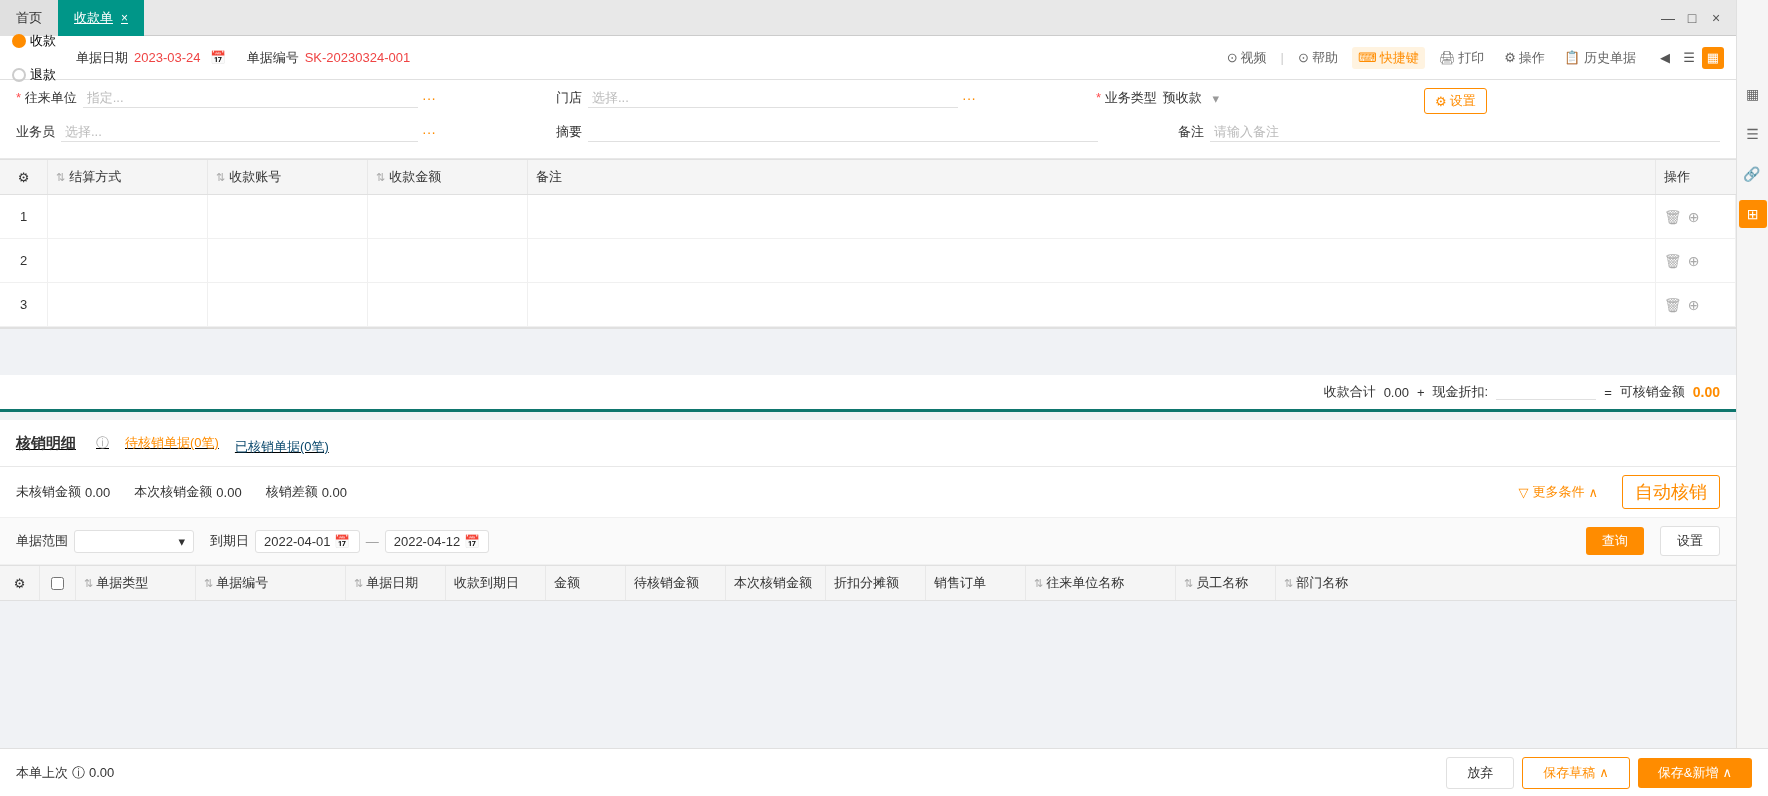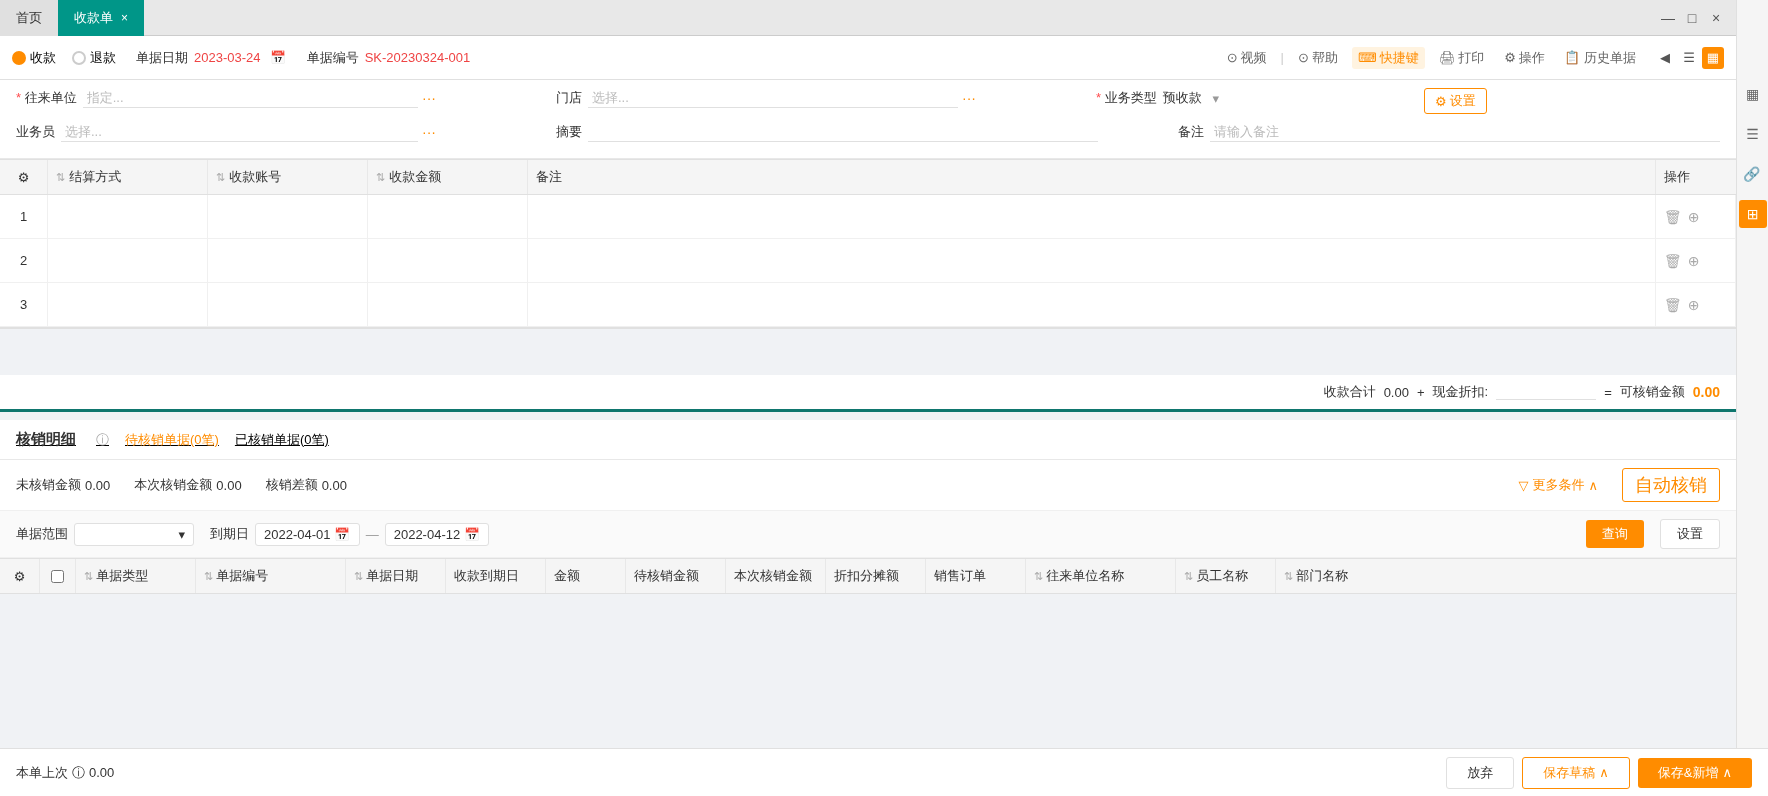--- a/index.html
+++ b/index.html
@@ -17,20 +17,21 @@
       padding: 0 16px;
       height: 36px;
       cursor: pointer;
       font-size: 13px;
       color: #333;
       background: #e0e0e0;
     }
     .tab-item.active {
       background: #009688;
       color: #fff;
+      text-decoration: underline;
     }
     .tab-close {
       margin-left: 8px;
       font-size: 12px;
       cursor: pointer;
     }
     .tab-spacer { flex: 1; }
     .window-controls {
       display: flex; align-items: center; gap: 8px;
       padding-right: 12px;
@@ -42,21 +43,21 @@
     }
 
     
     .toolbar {
       display: flex; align-items: center;
       background: #fff;
       padding: 6px 12px;
       border-bottom: 1px solid #e0e0e0;
       height: 44px;
     }
-    .radio-group { display: flex; align-items: center; gap: 16px; margin-right: 20px; }
+    .radio-group { display: flex; align-items: center; gap: 16px; margin-right: 20px; flex-direction: column; }
     .radio-item { display: flex; align-items: center; gap: 4px; cursor: pointer; }
     .radio-dot {
       width: 14px; height: 14px; border-radius: 50%;
       border: 2px solid #ccc;
     }
     .radio-dot.checked { border-color: #ff8c00; background: #ff8c00; }
     .toolbar-field { display: flex; align-items: center; gap: 6px; margin-right: 20px; }
     .toolbar-label { color: #333; font-size: 13px; }
     .toolbar-value { color: #ef4444; font-size: 13px; font-weight: 500; }
     .toolbar-spacer { flex: 1; }
@@ -190,21 +191,21 @@
       padding: 10px 16px;
       border-bottom: 1px solid #e8e8e8;
       gap: 16px;
       text-decoration: underline;
     }
     .section-title { font-size: 15px; font-weight: bold; color: #333; }
     .section-info-icon { color: #aaa; cursor: pointer; margin-left: 4px; }
     .tab-link {
       color: #ff8c00; cursor: pointer; font-size: 13px;
     }
-    .tab-link-gray { color: #000000; cursor: pointer; font-size: 13px; }
+    .tab-link-gray { color: #0c4a6e; cursor: pointer; font-size: 13px; margin-top: 8px; }
 
     .stats-row {
       display: flex; align-items: center;
       padding: 8px 16px;
       gap: 24px;
       border-bottom: 1px solid #f0f0f0;
     }
     .stat-item { display: flex; align-items: center; gap: 4px; font-size: 13px; color: #333; }
     .stat-value { color: #333; }
     .stats-spacer { flex: 1; }

